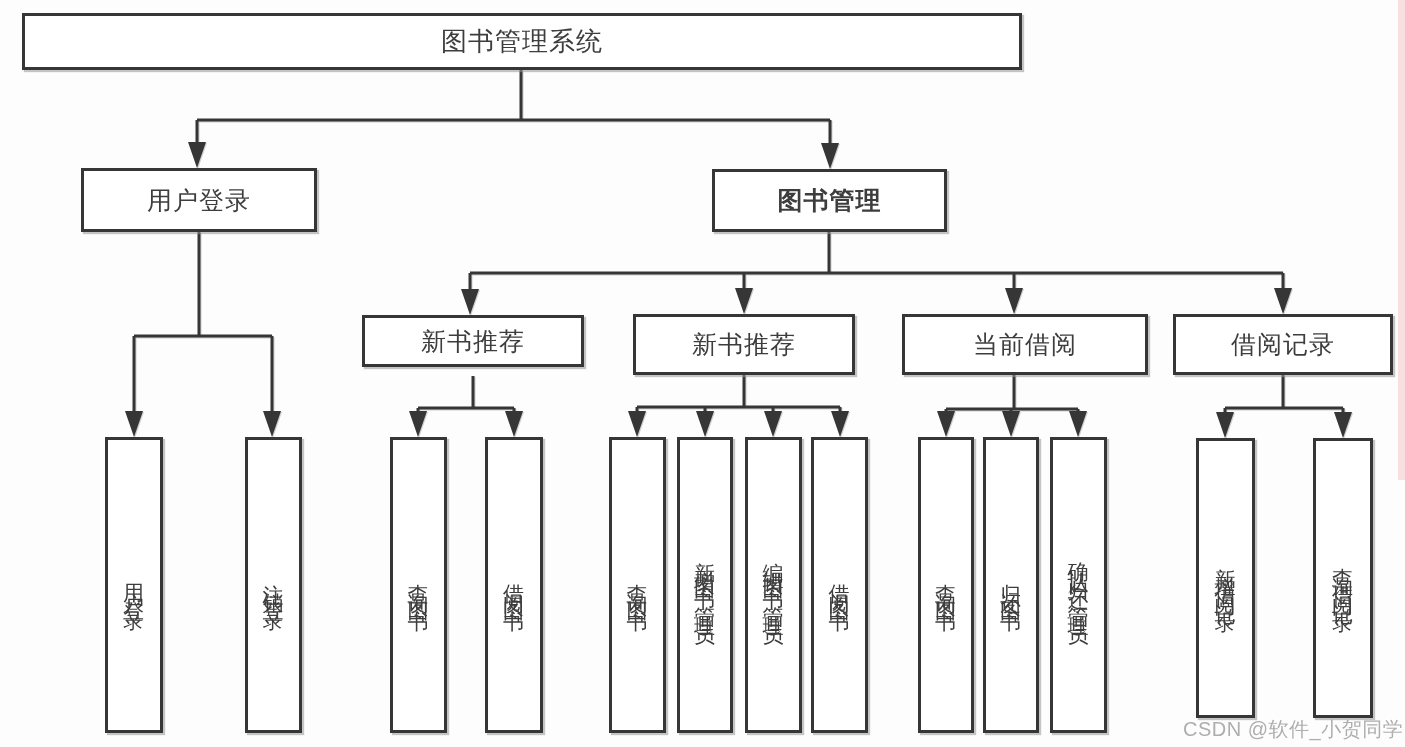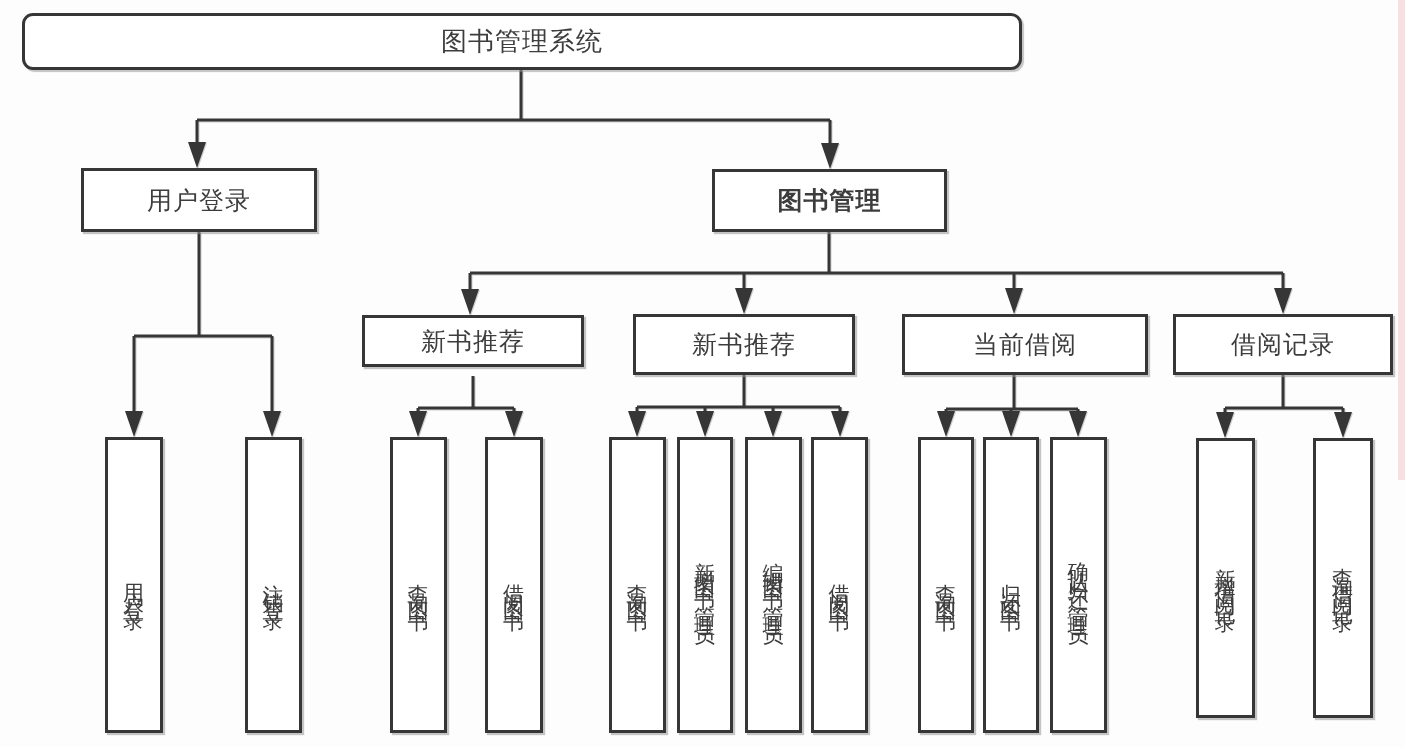--- a/index.html
+++ b/index.html
@@ -70,21 +70,21 @@
       <polygon points="696,411 714,411 705,437" fill="#363636"></polygon>
       <polygon points="764,411 782,411 773,437" fill="#363636"></polygon>
       <polygon points="831,411 849,411 840,437" fill="#363636"></polygon>
       <polygon points="937,411 955,411 946,437" fill="#363636"></polygon>
       <polygon points="1002,411 1020,411 1011,437" fill="#363636"></polygon>
       <polygon points="1069,411 1087,411 1078,437" fill="#363636"></polygon>
       <polygon points="1216,412 1234,412 1225,438" fill="#363636"></polygon>
       <polygon points="1334,412 1352,412 1343,438" fill="#363636"></polygon>
     </svg>
   <div id="nodes">
-      <div class="node h root" style="left: 22px; top: 13px; width: 1000px; height: 57px; border-radius: 11px;">
+      <div class="node h root" style="left: 22px; top: 13px; width: 1000px; height: 57px;">
         <span class="lbl">图书管理系统</span>
       </div>
       <div class="node h" style="left: 81px; top: 168px; width: 236px; height: 64px;">
         <span class="lbl">用户登录</span>
       </div>
       <div class="node h" style="left: 712px; top: 169px; width: 235px; height: 63px; font-weight: bold;">
         <span class="lbl">图书管理</span>
       </div>
       <div class="node h" style="left: 362px; top: 315px; width: 222px; height: 52px;">
         <span class="lbl">新书推荐</span>
@@ -131,13 +131,14 @@
       <div class="node v" style="left: 1050px; top: 437px; width: 57px; height: 296px;">
         <span class="lbl">确认归还（管理员）</span>
       </div>
       <div class="node v" style="left: 1196px; top: 438px; width: 59px; height: 280px;">
         <span class="lbl">新增借阅记录</span>
       </div>
       <div class="node v" style="left: 1313px; top: 438px; width: 60px; height: 280px;">
         <span class="lbl">查询借阅记录</span>
       </div>
     </div>
+  <div id="watermark">CSDN @软件_小贺同学</div>
 </div>
 
 </body></html>

